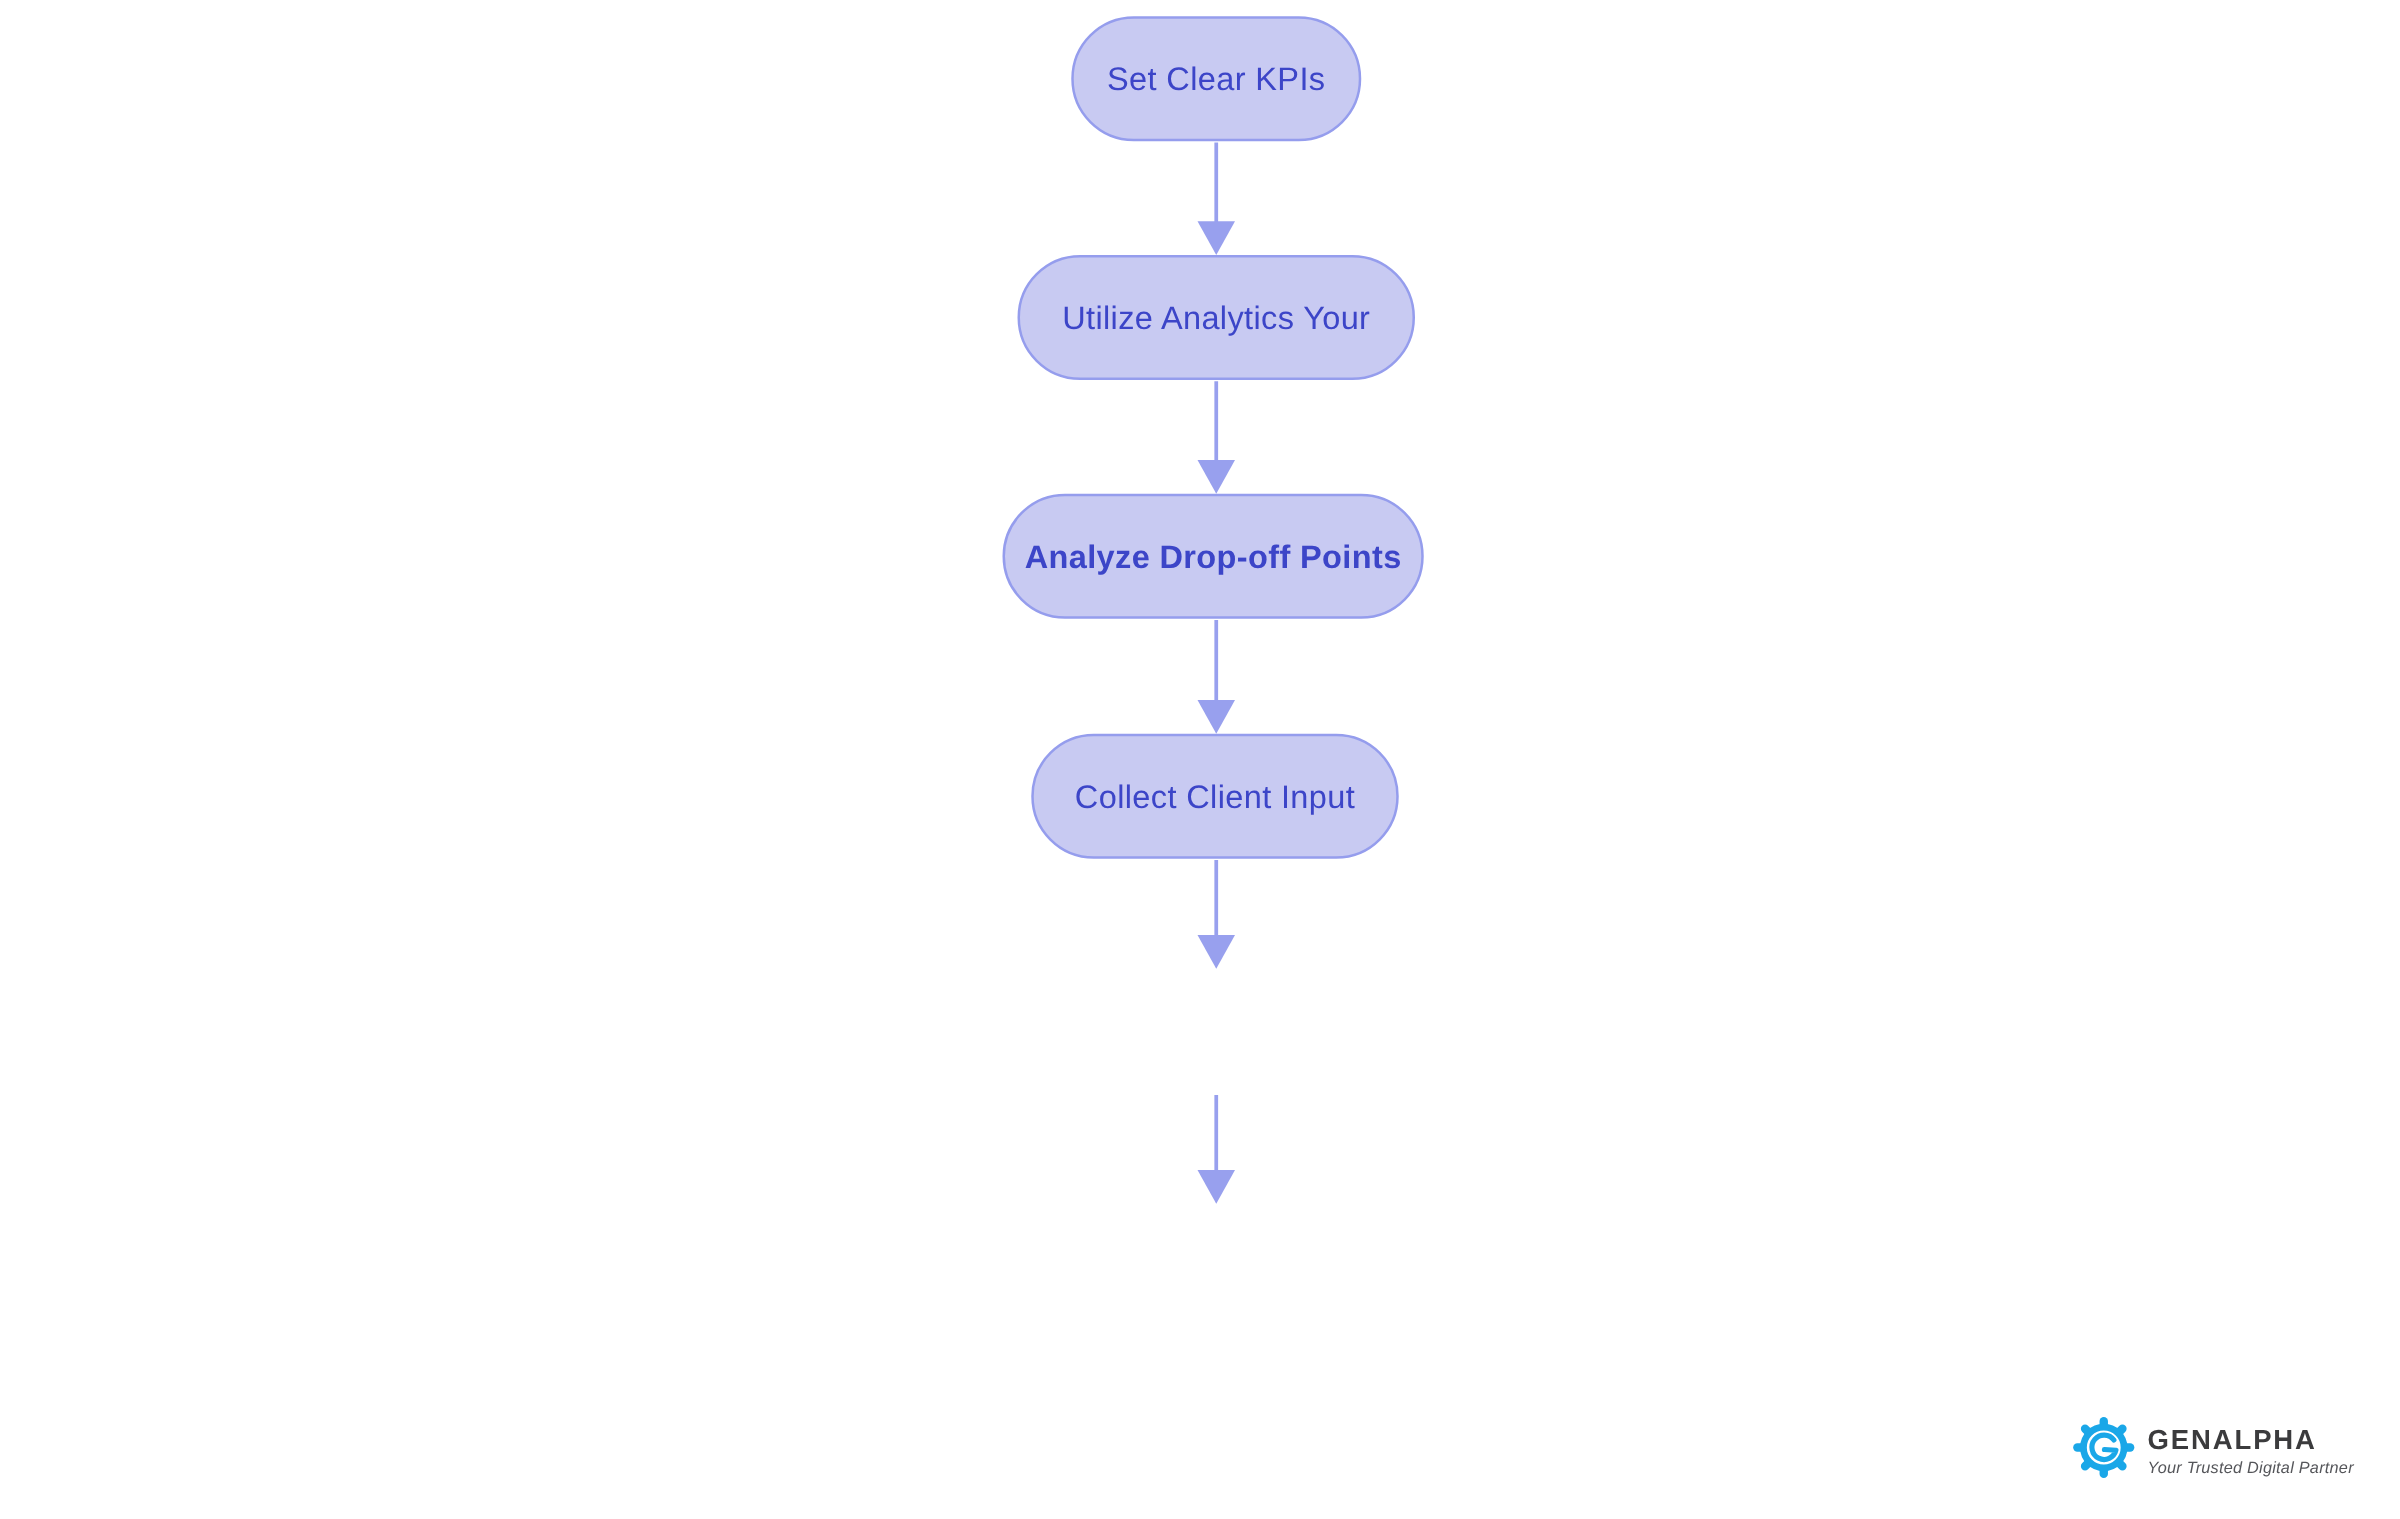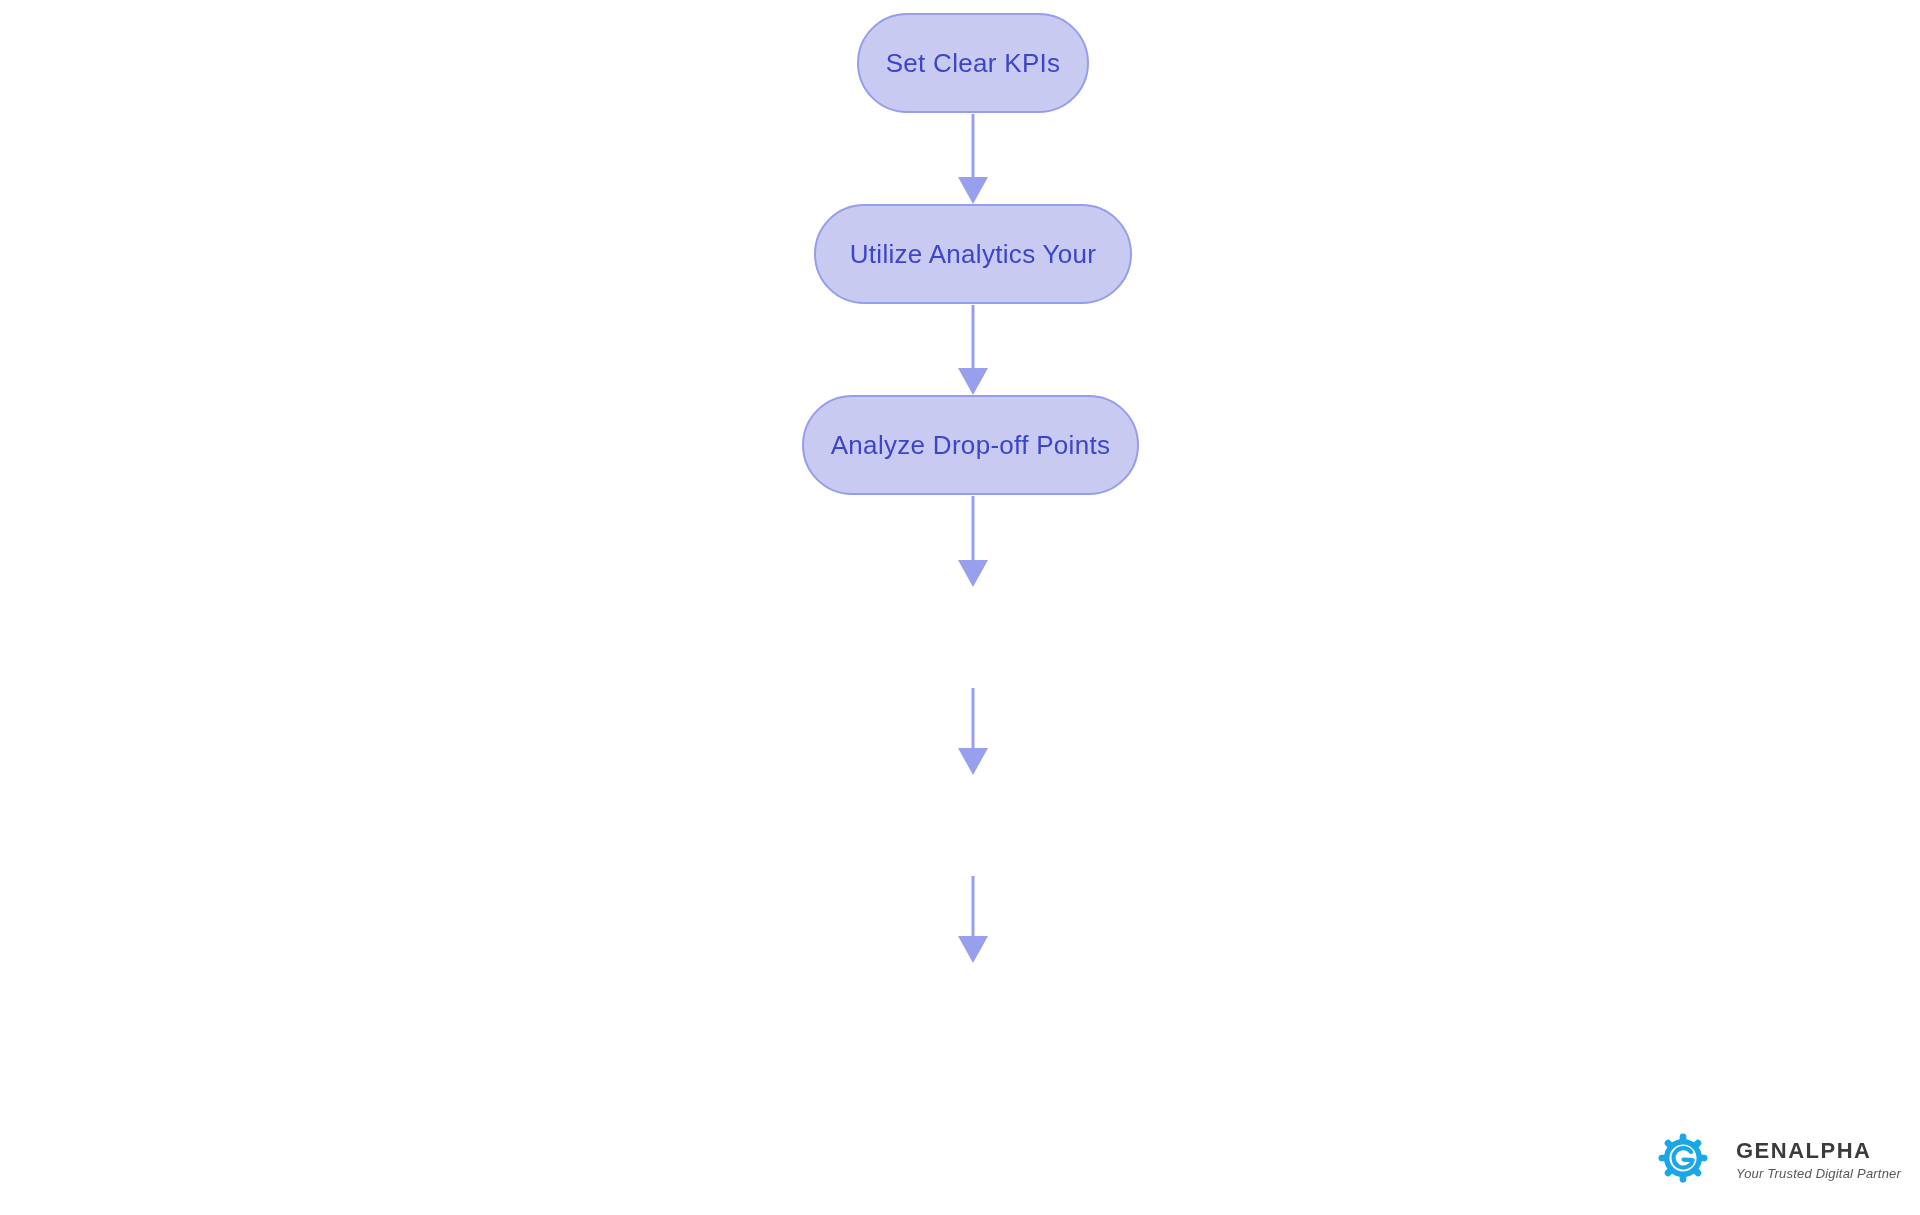--- a/index.html
+++ b/index.html
@@ -28,37 +28,37 @@
     justify-content: center;
   }
   .flow-node .node-label {
     color: #3c45c8;
     font-size: 26px;
     letter-spacing: 0.3px;
     white-space: nowrap;
   }
   .n1 { left: 845px; top: 13px;  width: 232px; }
   .n2 { left: 802px; top: 204px; width: 318px; }
-  .n3 { left: 790px; top: 395px; width: 337px; }
+  .n3 { left: 790px; top: 395px; width: 337px; font-weight: bold; }
   .n4 { left: 813px; top: 587px; width: 294px; }
   .n5 { left: 833px; top: 775px; width: 260px; }
   .n6 { left: 797px; top: 963px; width: 330px; }
   .connectors {
     position: absolute;
     left: 0;
     top: 0;
     pointer-events: none;
   }
   .logo {
     position: absolute;
     left: 1645px;
     top: 1132px;
     display: flex;
     align-items: center;
-    gap: 27px;
+    gap: 9px;
   }
   .logo-text {
     display: flex;
     flex-direction: column;
     justify-content: center;
   }
   .brand-name {
     color: #3b3b3d;
     font-size: 22px;
     font-weight: bold;
@@ -103,20 +103,23 @@
 
   <div class="flow-node n1">
     <span class="node-label">Set Clear KPIs</span>
   </div>
   <div class="flow-node n2">
     <span class="node-label">Utilize Analytics Your</span>
   </div>
   <div class="flow-node n3">
     <span class="node-label">Analyze Drop-off Points</span>
   </div>
+  <div class="flow-node n4">
+    <span class="node-label">Collect Client Input</span>
+  </div>
 
   <div class="logo">
     <span>
       <svg width="52" height="52" viewBox="0 0 48 48">
         <g stroke="#1aa7e8" stroke-width="6.2" stroke-linecap="round">
           <line x1="38.5" y1="24" x2="43.5" y2="24"></line>
           <line x1="34.3" y1="34.3" x2="37.8" y2="37.8"></line>
           <line x1="24" y1="38.5" x2="24" y2="43.5"></line>
           <line x1="13.7" y1="34.3" x2="10.2" y2="37.8"></line>
           <line x1="9.5" y1="24" x2="4.5" y2="24"></line>

